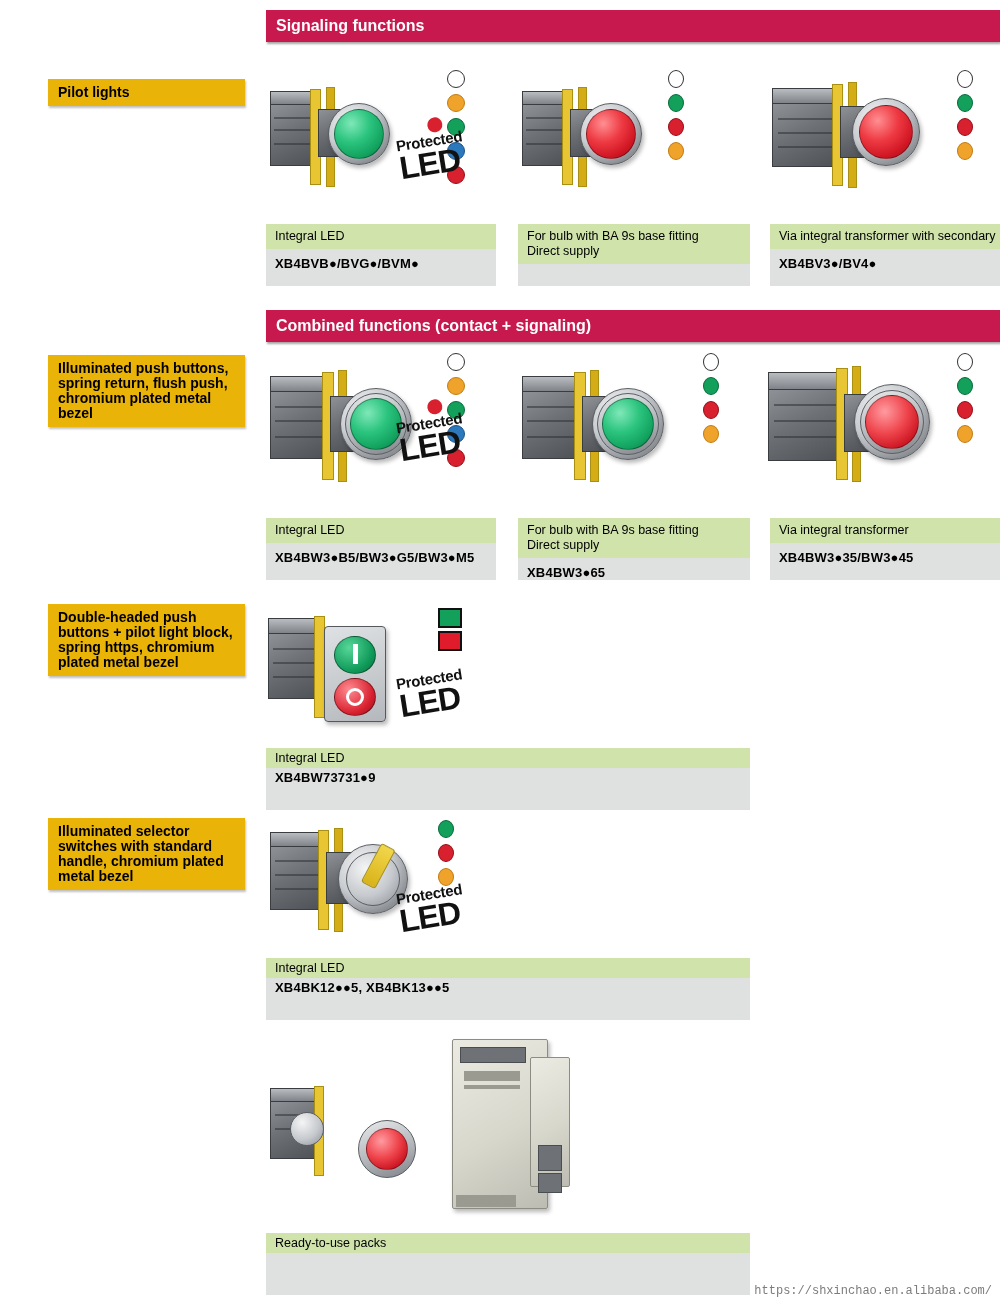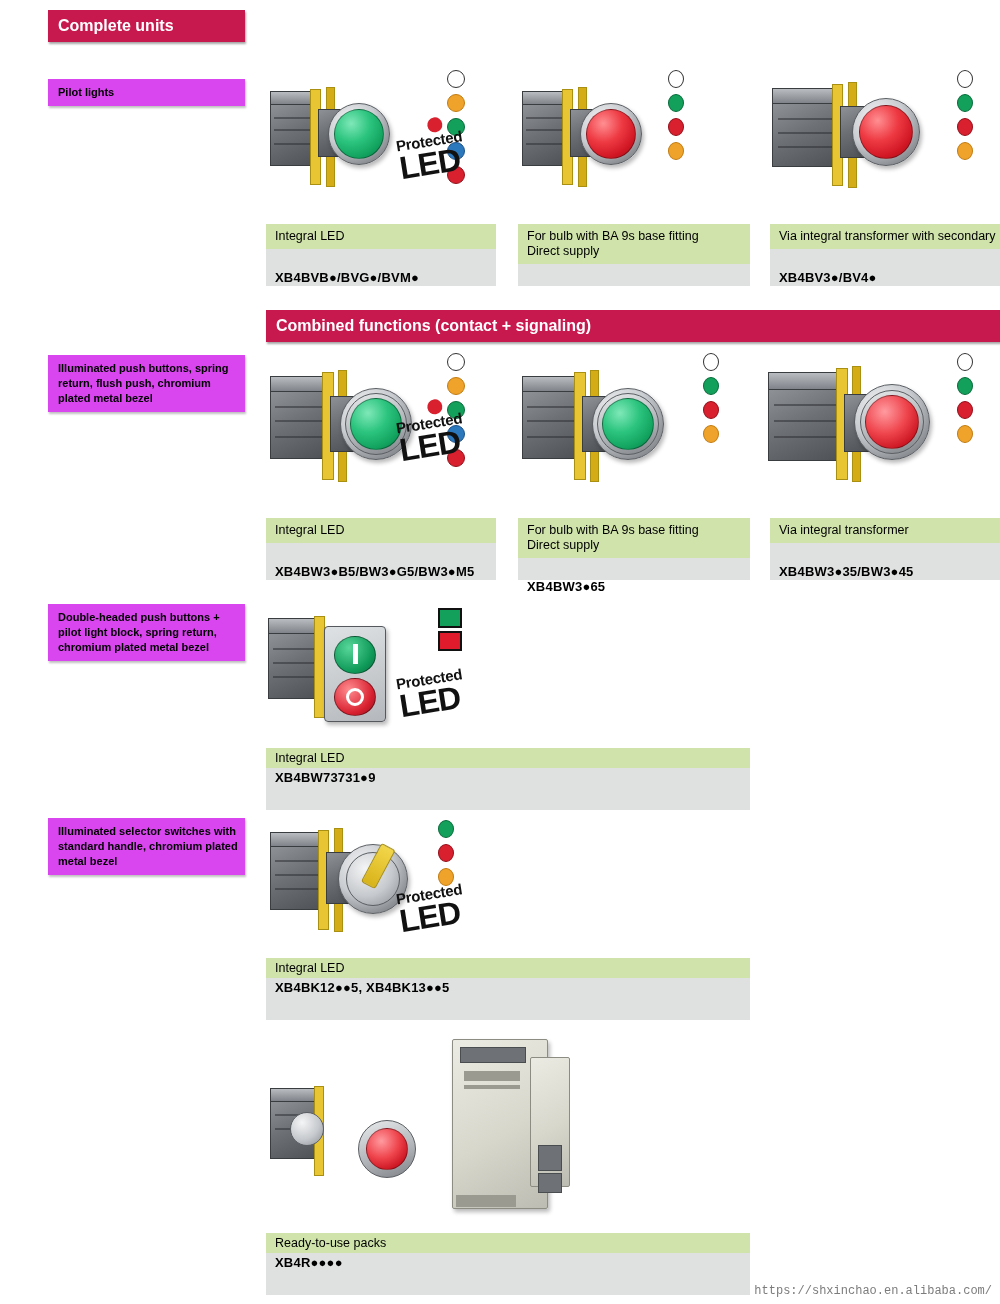--- a/index.html
+++ b/index.html
@@ -21,45 +21,45 @@
     color:#fff;
     font-weight:bold;
     font-size:16px;
     line-height:26px;
     padding:3px 0 3px 10px;
     position:absolute;
     box-shadow:1px 2px 2px rgba(0,0,0,.35);
   }
 
   .green-tab{
-    background:#d946ef;
+    background:#eab308;
     color:#000;
     font-weight:bold;
-    font-size:11px;
+    font-size:14px;
     line-height:15px;
     padding:6px 0 6px 10px;
     position:absolute;
     box-shadow:1px 2px 2px rgba(0,0,0,.25);
   }
 
   .caption{
     position:absolute;
     background:#dfe1e0;
   }
   .caption .cap-head{
     background:#cfe3ab;
     font-size:12.5px;
     line-height:15px;
     padding:5px 8px 5px 9px;
     color:#000;
   }
   .caption .cap-code{
     font-size:13px;
     font-weight:bold;
-    padding:21px 8px 6px 9px;
+    padding:7px 8px 6px 9px;
     color:#000;
     letter-spacing:.2px;
   }
   .caption.tight .cap-head{ padding:3px 8px 2px 9px; }
   .caption.tight .cap-code{ padding:2px 8px 6px 9px; }
 
   
   .dots{ position:absolute; display:flex; flex-wrap:wrap; }
   .dots.two-col{ width:46px; }
   .dots.one-col{ width:22px; }
@@ -184,30 +184,30 @@
     color:#7c7c7c;
   }
 
   .shadow-soft{ box-shadow:2px 3px 4px rgba(0,0,0,.28); }
 </style>
 </head>
 <body>
 
 <div class="page">
 
-  <div class="magenta-bar" style="left:48px; top:10px; width:197px;">Complete units</div>
-
+
+  <div class="magenta-bar" style="left:266px; top:10px; width:734px;">Signaling functions</div>
 
   <div class="magenta-bar" style="left:266px; top:310px; width:814px;">Combined functions (contact + signaling)</div>
 
   <div class="green-tab" style="left:48px; top:79px; width:197px;">Pilot lights</div>
 
   <div class="green-tab" style="left:48px; top:355px; width:197px;">Illuminated push buttons, spring return, flush push, chromium plated metal bezel</div>
 
-  <div class="green-tab" style="left:48px; top:604px; width:197px;">Double-headed push buttons +  pilot light block, spring return, chromium plated metal bezel</div>
+  <div class="green-tab" style="left:48px; top:604px; width:197px;">Double-headed push buttons +  pilot light block, spring https, chromium plated metal bezel</div>
 
   <div class="green-tab" style="left:48px; top:818px; width:197px;">Illuminated selector switches with standard handle, chromium plated metal bezel</div>
 
 
   <div class="prod" style="left:266px; top:85px; width:120px; height:110px;">
     <div class="blk-top" style="left:4px;  top:6px;  width:46px; height:14px;"></div>
     <div class="blk-body" style="left:4px;  top:19px; width:46px; height:62px;"></div>
     <div class="blk-line" style="left:8px;  top:32px; width:38px;height:2px;"></div>
     <div class="blk-line" style="left:8px;  top:44px; width:38px;height:2px;"></div>
     <div class="blk-line" style="left:8px;  top:58px; width:38px;height:2px;"></div>
@@ -451,18 +451,17 @@
     <div class="mod-slot" style="left:30px; top:36px; width:56px;height:10px;"></div>
     <div class="mod-slot" style="left:30px; top:50px; width:56px;height:4px;"></div>
     <div class="mod-body" style="left:96px; top:22px; width:40px; height:130px;"></div>
     <div class="mod-dark" style="left:104px; top:110px; width:24px; height:26px;"></div>
     <div class="mod-dark" style="left:104px; top:138px; width:24px; height:20px;"></div>
     <div class="mod-slot" style="left:22px; top:160px; width:60px;height:12px;"></div>
   </div>
 
   <div class="caption tight" style="left:266px; top:1233px; width:484px; height:62px;">
     <div class="cap-head">Ready-to-use packs</div>
-    <div class="cap-code">XB4R●●●●</div>
   </div>
 
   <div class="watermark">https://shxinchao.en.alibaba.com/</div>
 
 </div>
 
 </body></html>

